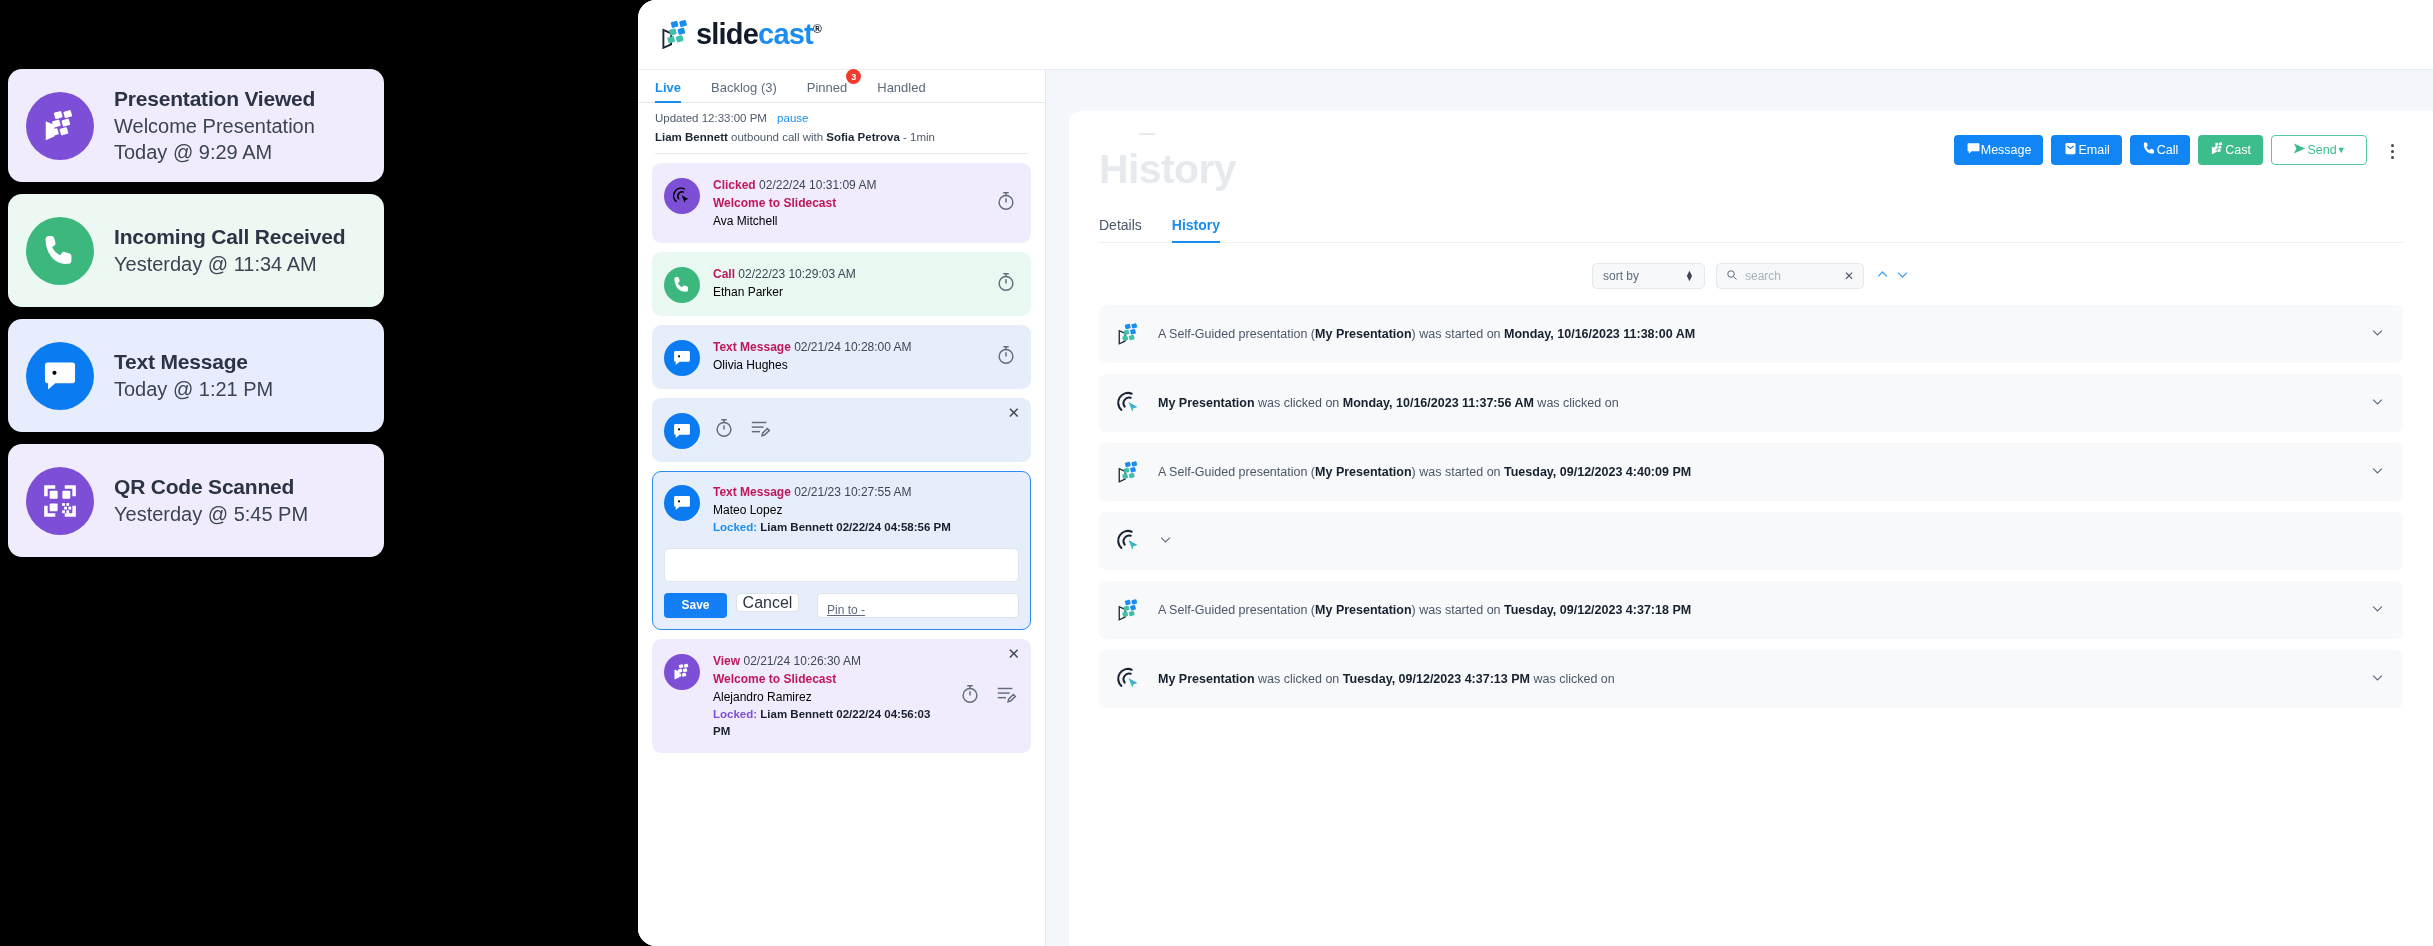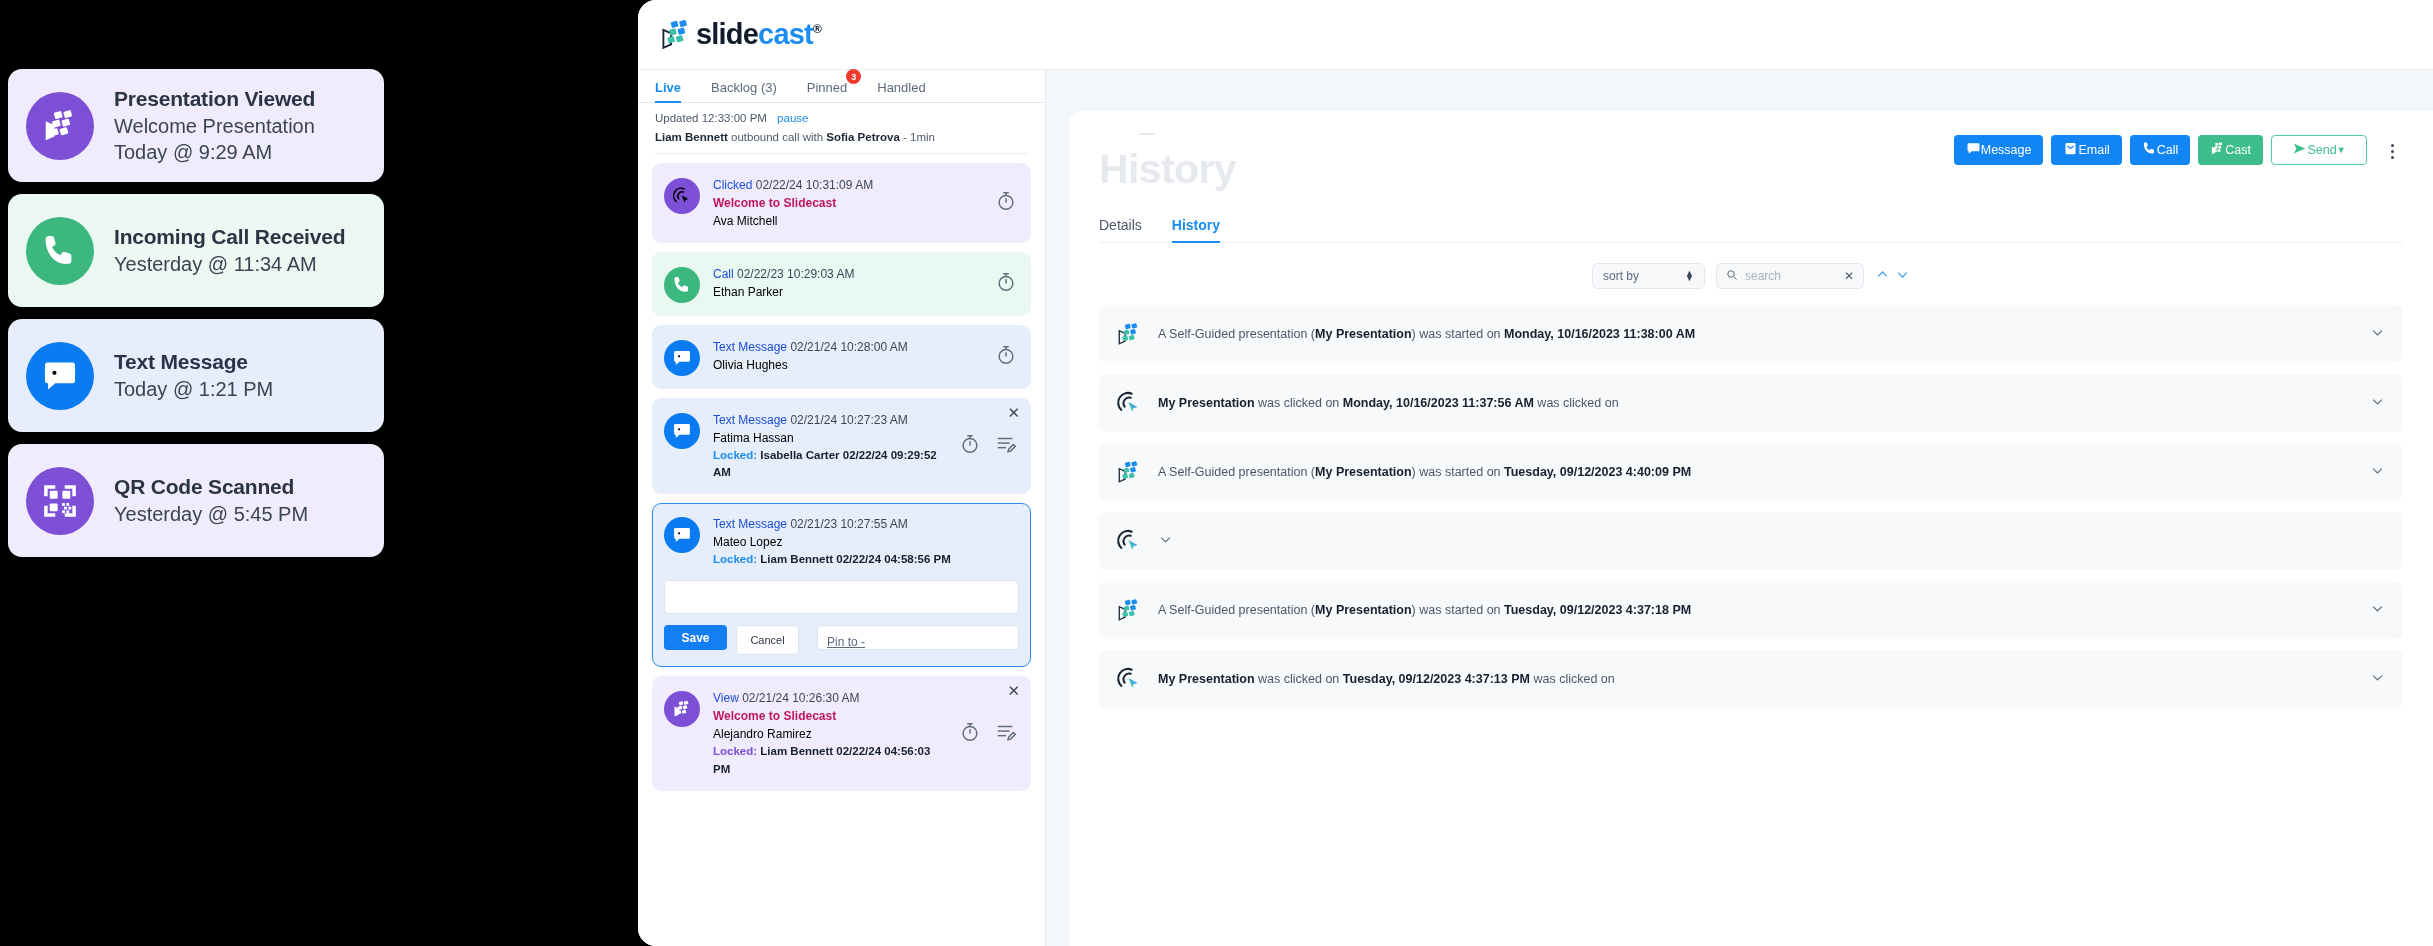--- a/index.html
+++ b/index.html
@@ -137,21 +137,21 @@
     width: 36px; height: 36px; border-radius: 50%; flex: 0 0 36px;
     display: flex; align-items: center; justify-content: center;
     margin-top: 2px;
   }
   .fi-ic.purple { background: #7d4fd6; }
   .fi-ic.green  { background: #3cb87f; }
   .fi-ic.blue   { background: #0a7bf0; }
   .fi-ic svg { width: 20px; height: 20px; fill: #fff; }
   .fi-text { flex: 1; min-width: 0; }
   .fi-l1 { font-size: 12px; color: #3b4757; line-height: 1.5; }
-  .fi-l1 b { color: #1d4ed8; font-weight: normal; }
+  .fi-l1 b { color: #be185d; font-weight: bold; }
   .fi-l2 { font-size: 12px; font-weight: bold; color: #be185d; line-height: 1.5; }
   .fi-l3 { font-size: 12px; color: #000000; line-height: 1.5; }
   .fi-lock { font-size: 11.5px; font-weight: bold; color: #16202e; line-height: 1.5; }
   .fi-lock .lk-blue { color: #1b8df0; }
   .fi-lock .lk-purple { color: #7d4fd6; }
   .fi-actions {
     display: flex; align-items: center; gap: 14px;
     align-self: center; padding-right: 2px;
   }
   .fi-actions svg { width: 22px; height: 22px; stroke: #616d7c; fill: none; stroke-width: 1.6; }
@@ -166,21 +166,21 @@
     font-family: "Liberation Sans", sans-serif;
   }
   .edit-btns { display: flex; gap: 9px; margin-top: 11px; width: 100%; }
   .btn-save {
     background: #147ef5; color: #fff; border: none; border-radius: 4px;
     font-size: 12px; font-weight: bold; width: 63px; height: 25px; cursor:pointer;
     font-family: "Liberation Sans", sans-serif;
   }
   .btn-cancel {
     background: #fff; color: #2b3545; border: 1px solid #dde3ec; border-radius: 4px;
-    font-size: 11px; width: 63px; height: 30px; cursor:pointer;
+    font-size: 16px; width: 63px; height: 19px; cursor:pointer;
     font-family: "Liberation Sans", sans-serif;
   }
   .pin-select {
     flex: 1; margin-left: 9px; background: #fff;
     border: 1px solid #dde3ec; border-radius: 4px;
     font-size: 12px; color: #5d6b7d; height: 25px; padding: 0 9px;
     font-family: "Liberation Sans", sans-serif; cursor:pointer;
   }
 
   
@@ -466,25 +466,20 @@
               <span class="fi-close">✕</span>
               <div class="fi-row">
                 <div class="fi-ic blue">
                   <svg viewBox="0 0 24 24" class="">
                     <path d="M4 3.5h16c.8 0 1.5.7 1.5 1.5v10c0 .8-.7 1.5-1.5 1.5H9l-4.5 4v-4H4c-.8 0-1.5-.7-1.5-1.5V5c0-.8.7-1.5 1.5-1.5z"></path>
                     <circle cx="8.5" cy="10" r="1.3" fill="#fff" style="fill:currentColor"></circle>
                     <circle cx="12" cy="10" r="1.3"></circle>
                     <circle cx="15.5" cy="10" r="1.3"></circle>
                   </svg>
                 </div>
-                <div class="fi-text">
-                  <div class="fi-l1"><b>Text Message</b> <span>02/21/24 10:27:23 AM</span></div>
-                  <div class="fi-l3">Fatima Hassan</div>
-                  <div class="fi-lock"><span class="lk-blue">Locked:</span><span> Isabella Carter 02/22/24 09:29:52 AM</span></div>
-                </div>
                 <div class="fi-actions">
                   <span><svg viewBox="0 0 24 24">
                       <circle cx="12" cy="13.5" r="7.5"></circle>
                       <line x1="12" y1="13.5" x2="12" y2="9"></line>
                       <line x1="9" y1="3" x2="15" y2="3"></line>
                       <line x1="12" y1="3" x2="12" y2="6"></line>
                     </svg></span>
                   <span><svg viewBox="0 0 24 24">
                       <line x1="3" y1="6" x2="19" y2="6"></line>
                       <line x1="3" y1="11" x2="16" y2="11"></line>

